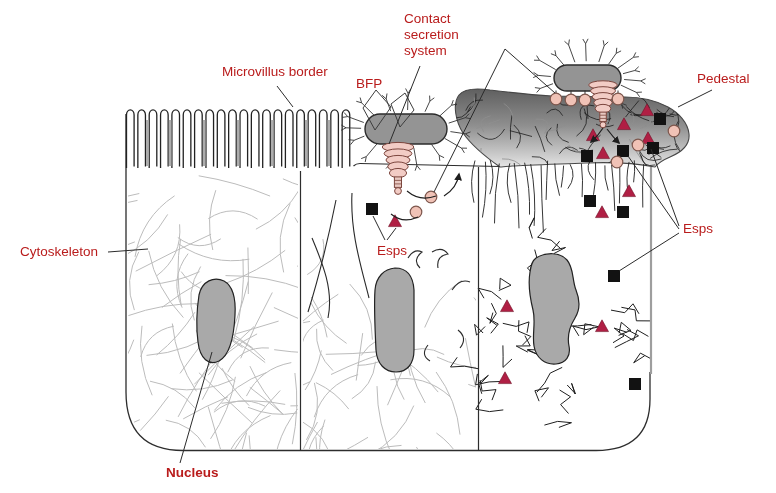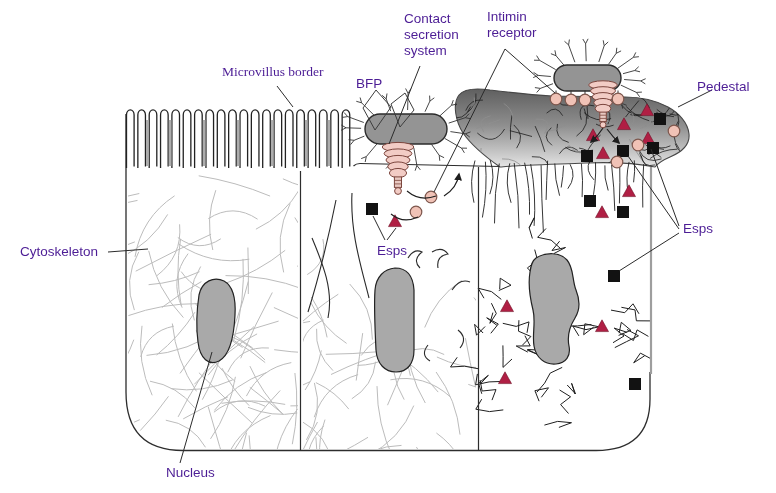--- a/index.html
+++ b/index.html
@@ -1,19 +1,19 @@
 <!DOCTYPE html>
 <html><head>
 <meta charset="utf-8">
 <style>
   html,body{margin:0;padding:0;background:#fff;}
   .stage{position:relative;width:776px;height:493px;background:#ffffff;overflow:hidden;
          font-family:"Liberation Sans",sans-serif;}
   .stage svg{position:absolute;left:0;top:0;}
-  .lbl{position:absolute;font-size:13.5px;color:#4c1d95;line-height:16px;white-space:nowrap;}
+  .lbl{position:absolute;font-size:13.5px;color:#b91c1c;line-height:16px;white-space:nowrap;}
   .lbl.wrap{white-space:normal;}
 </style>
 </head>
 <body>
 
 <div class="stage">
 
 <svg id="art" width="776" height="493" viewBox="0 0 776 493">
   <defs>
     <linearGradient id="pedGrad" x1="0" y1="88" x2="0" y2="172" gradientUnits="userSpaceOnUse">
@@ -476,23 +476,22 @@
     <path d="M373,216 L385,240"></path>
     <path d="M396,228 L387,240"></path>
     <path d="M679,226 L651,149"></path>
     <path d="M679,229 L628,156"></path>
     <path d="M679,233 L619,271"></path>
     <path d="M108,252 L148,249"></path>
     <path d="M180,463 L212,352"></path>
   </g>
 </svg>
 
-<div class="lbl" style="left:222px;top:64px;font-family:Liberation Serif, serif;">Microvillus border</div>
+<div class="lbl" style="left:222px;top:64px;">Microvillus border</div>
 <div class="lbl" style="left:356px;top:76px;">BFP</div>
 <div class="lbl wrap" style="left:404px;top:11px;width:64px;">Contact secretion system</div>
-<div class="lbl wrap" style="left:487px;top:9px;width:60px;">Intimin receptor</div>
-<div class="lbl" style="left:697px;top:71px;margin-top:8px;">Pedestal</div>
+<div class="lbl" style="left:697px;top:71px;">Pedestal</div>
 <div class="lbl" style="left:377px;top:243px;">Esps</div>
 <div class="lbl" style="left:683px;top:221px;">Esps</div>
 <div class="lbl" style="left:20px;top:244px;">Cytoskeleton</div>
-<div class="lbl" style="left:166px;top:465px;">Nucleus</div>
+<div class="lbl" style="left:166px;top:465px;font-weight:bold;">Nucleus</div>
 
 </div>
 
 </body></html>

